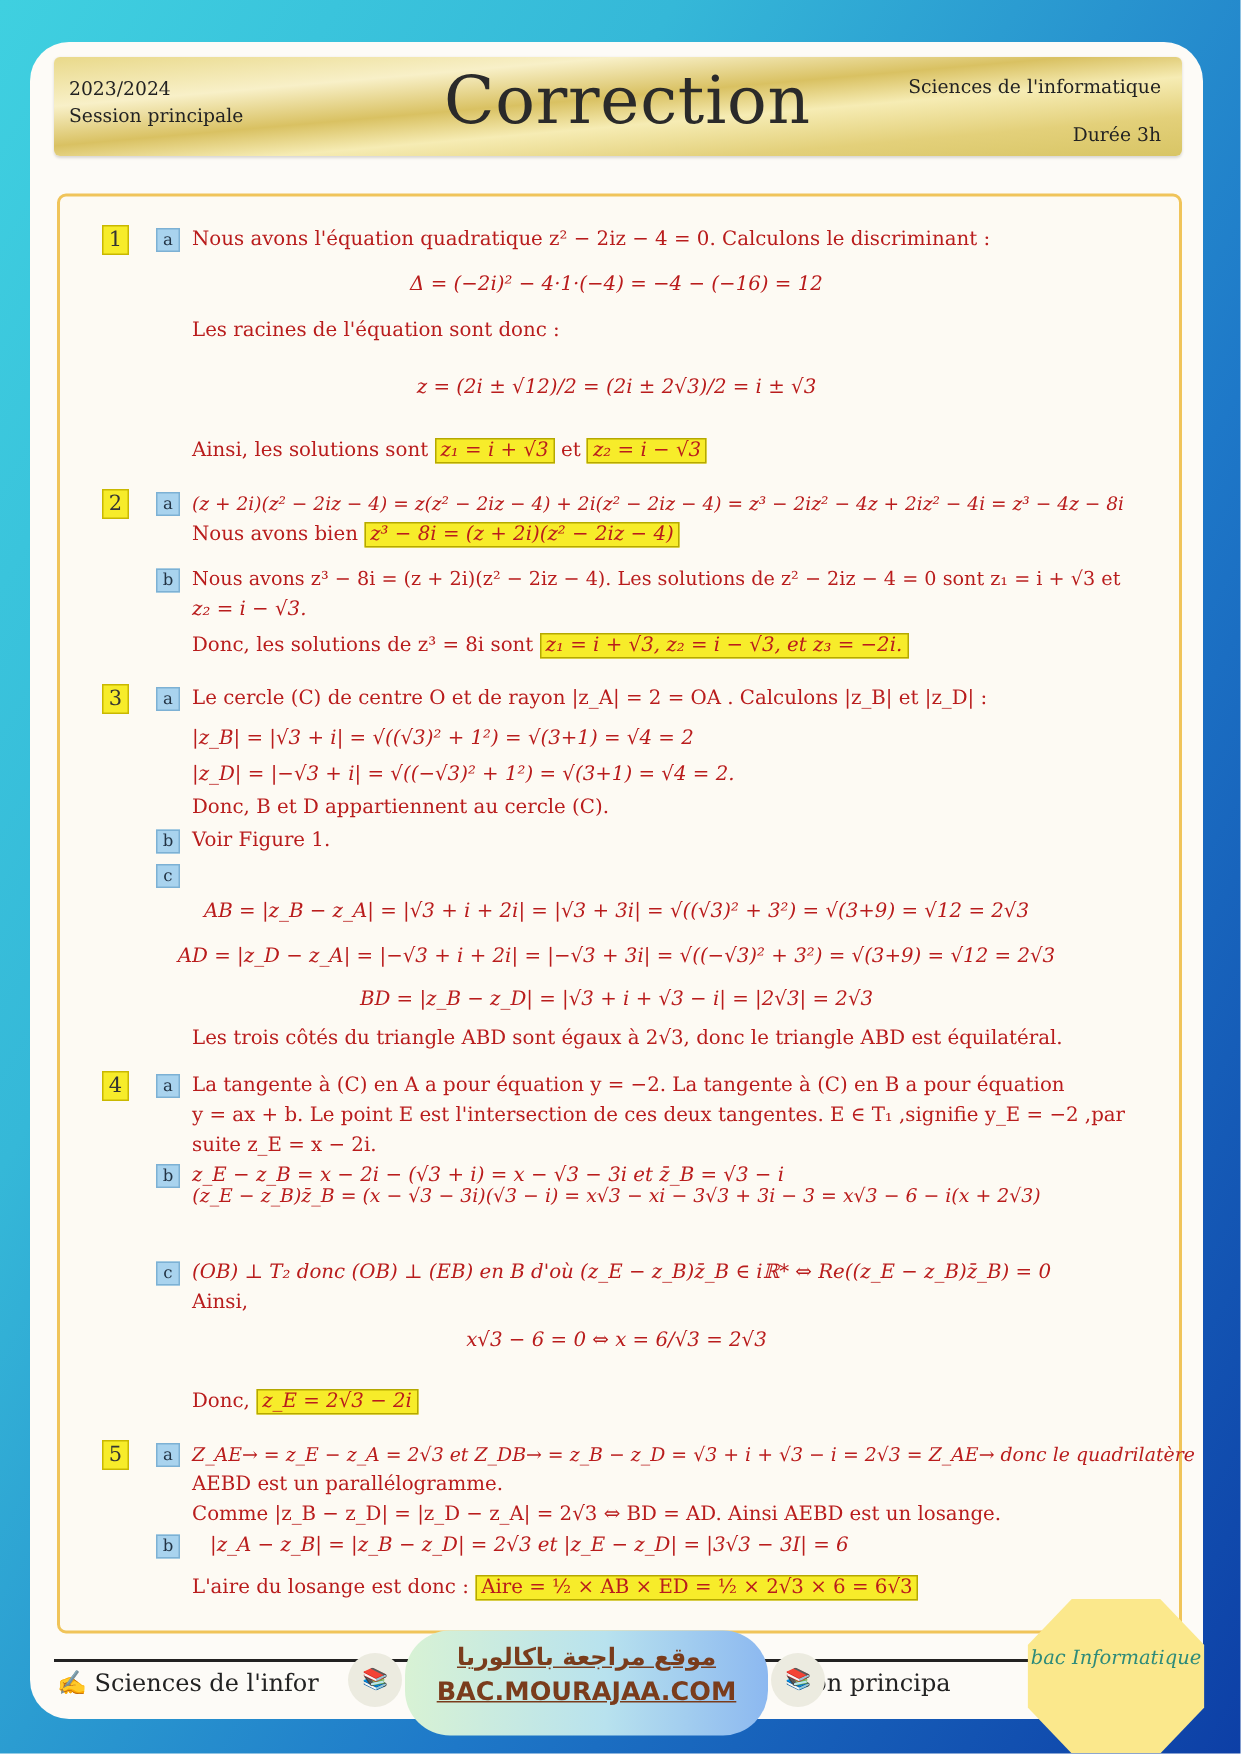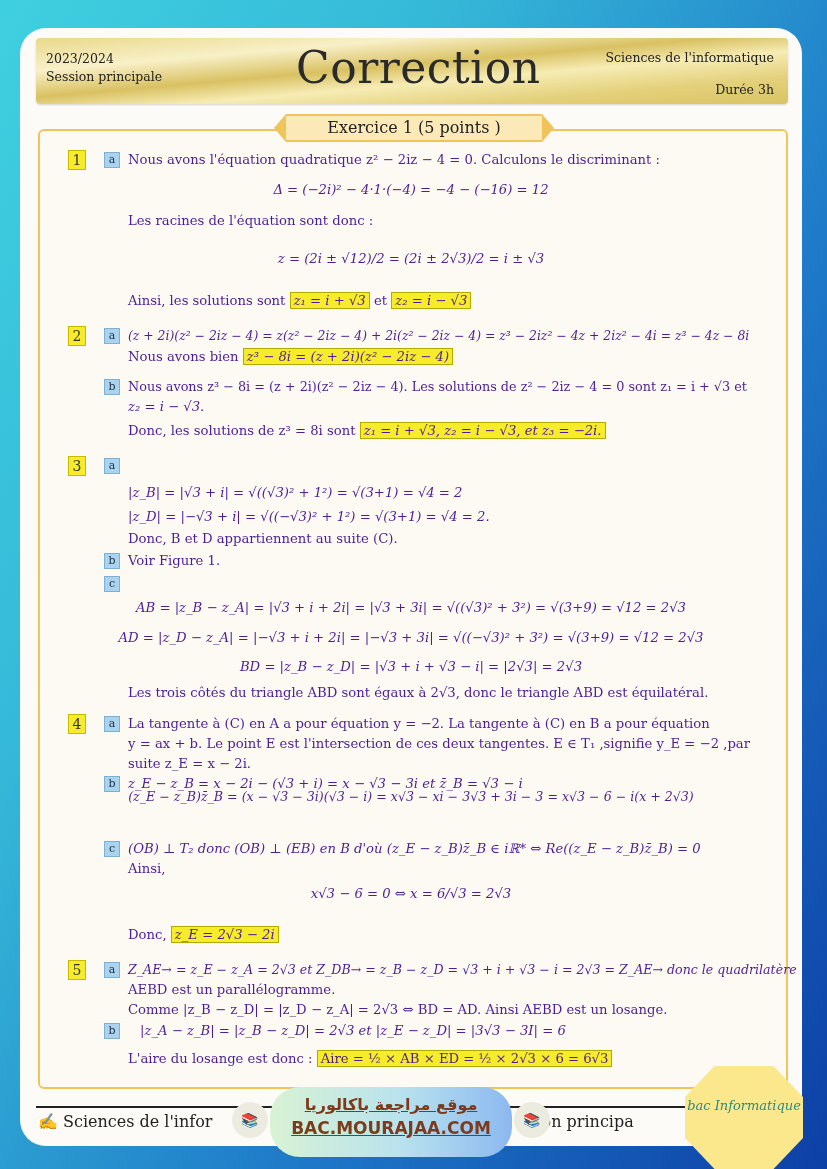--- a/index.html
+++ b/index.html
@@ -36,21 +36,21 @@
     content: ""; position: absolute; top: -2px; width: 0; height: 0;
     border-top: 14px solid transparent; border-bottom: 14px solid transparent;
   }
   .exo-tab::before { left: -12px; border-right: 12px solid #f0c45a; }
   .exo-tab::after { right: -12px; border-left: 12px solid #f0c45a; }
 
   .q { position: absolute; left: 48px; width: 18px; height: 20px; background: #f7ec2a; border: 1px solid #c9b800;
        font-size: 14px; text-align: center; line-height: 18px; color: #333; }
   .sub { position: absolute; left: 84px; width: 16px; height: 16px; background: #a9d3ee; border: 1px solid #7db1d4;
          font-size: 11px; text-align: center; line-height: 14px; color: #234; }
-  .line { position: absolute; font-size: 13.2px; color: #4c1d95; white-space: nowrap; line-height: 18px; }
+  .line { position: absolute; font-size: 13.2px; color: #b91c1c; white-space: nowrap; line-height: 18px; }
   .center { left: 0; width: 782px; text-align: center; }
   .hl { background: #f7ec2a; border: 1px solid #b5a800; padding: 0 3px; margin-top: 10px; }
   .math { font-style: italic; }
 
   .footer-rule { position: absolute; left: 16px; top: 1078px; width: 752px; height: 2px; background: #222; }
   .footer-left { position: absolute; left: 18px; top: 1084px; font-size: 16px; color: #222; }
   .footer-right { position: absolute; left: 500px; top: 1084px; font-size: 16px; color: #222; }
 
   .brand-pill {
     position: absolute; left: 270px; top: 1087px; width: 242px; height: 70px;
@@ -77,21 +77,20 @@
     <div class="hdr-left">
       <div>2023/2024</div>
       <div>Session principale</div>
     </div>
     <div class="hdr-title">Correction</div>
     <div class="hdr-right-top">Sciences de l'informatique</div>
     <div class="hdr-right-bot">Durée 3h</div>
   </div>
 
   <div class="exo-box"></div>
-  <div class="exo-tab">Exercice 1 (5 points )</div>
 
   <div class="q" style="top:122px">1</div>
   <div class="sub" style="top:124px">a</div>
   <div class="line" style="left:108px;top:123px">Nous avons l'équation quadratique z² − 2iz − 4 = 0. Calculons le discriminant :</div>
   <div class="line center math" style="top:153px">Δ = (−2i)² − 4·1·(−4) = −4 − (−16) = 12</div>
   <div class="line" style="left:108px;top:184px">Les racines de l'équation sont donc :</div>
   <div class="line center math" style="top:222px">z = (2i ± √12)/2 = (2i ± 2√3)/2 = i ± √3</div>
   <div class="line" style="left:108px;top:264px">
     <span>Ainsi, les solutions sont</span>
     <span class="hl math">z₁ = i + √3</span>
@@ -109,23 +108,24 @@
   <div class="sub" style="top:351px">b</div>
   <div class="line" style="left:108px;top:350px;font-size:12.8px">Nous avons z³ − 8i = (z + 2i)(z² − 2iz − 4). Les solutions de z² − 2iz − 4 = 0 sont z₁ = i + √3 et</div>
   <div class="line math" style="left:108px;top:370px">z₂ = i − √3.</div>
   <div class="line" style="left:108px;top:394px">
     <span>Donc, les solutions de z³ = 8i sont</span>
     <span class="hl math">z₁ = i + √3, z₂ = i − √3, et z₃ = −2i.</span>
   </div>
 
   <div class="q" style="top:428px">3</div>
   <div class="sub" style="top:430px">a</div>
+  <div class="line" style="left:108px;top:429px">Le cercle (C) de centre O et de rayon |z_A| = 2 = OA . Calculons |z_B| et |z_D| :</div>
   <div class="line math" style="left:108px;top:456px">|z_B| = |√3 + i| = √((√3)² + 1²) = √(3+1) = √4 = 2</div>
   <div class="line math" style="left:108px;top:480px">|z_D| = |−√3 + i| = √((−√3)² + 1²) = √(3+1) = √4 = 2.</div>
-  <div class="line" style="left:108px;top:502px">Donc, B et D appartiennent au suite (C).</div>
+  <div class="line" style="left:108px;top:502px">Donc, B et D appartiennent au cercle (C).</div>
   <div class="sub" style="top:525px">b</div>
   <div class="line" style="left:108px;top:524px">Voir Figure 1.</div>
   <div class="sub" style="top:548px">c</div>
   <div class="line center math" style="top:571px">AB = |z_B − z_A| = |√3 + i + 2i| = |√3 + 3i| = √((√3)² + 3²) = √(3+9) = √12 = 2√3</div>
   <div class="line center math" style="top:601px">AD = |z_D − z_A| = |−√3 + i + 2i| = |−√3 + 3i| = √((−√3)² + 3²) = √(3+9) = √12 = 2√3</div>
   <div class="line center math" style="top:630px">BD = |z_B − z_D| = |√3 + i + √3 − i| = |2√3| = 2√3</div>
   <div class="line" style="left:108px;top:656px">Les trois côtés du triangle ABD sont égaux à 2√3, donc le triangle ABD est équilatéral.</div>
 
   <div class="q" style="top:686px">4</div>
   <div class="sub" style="top:688px">a</div>

